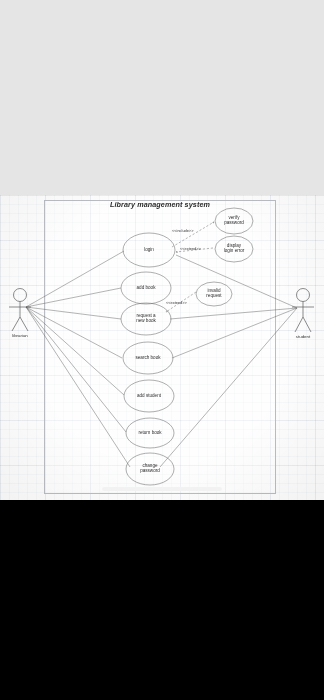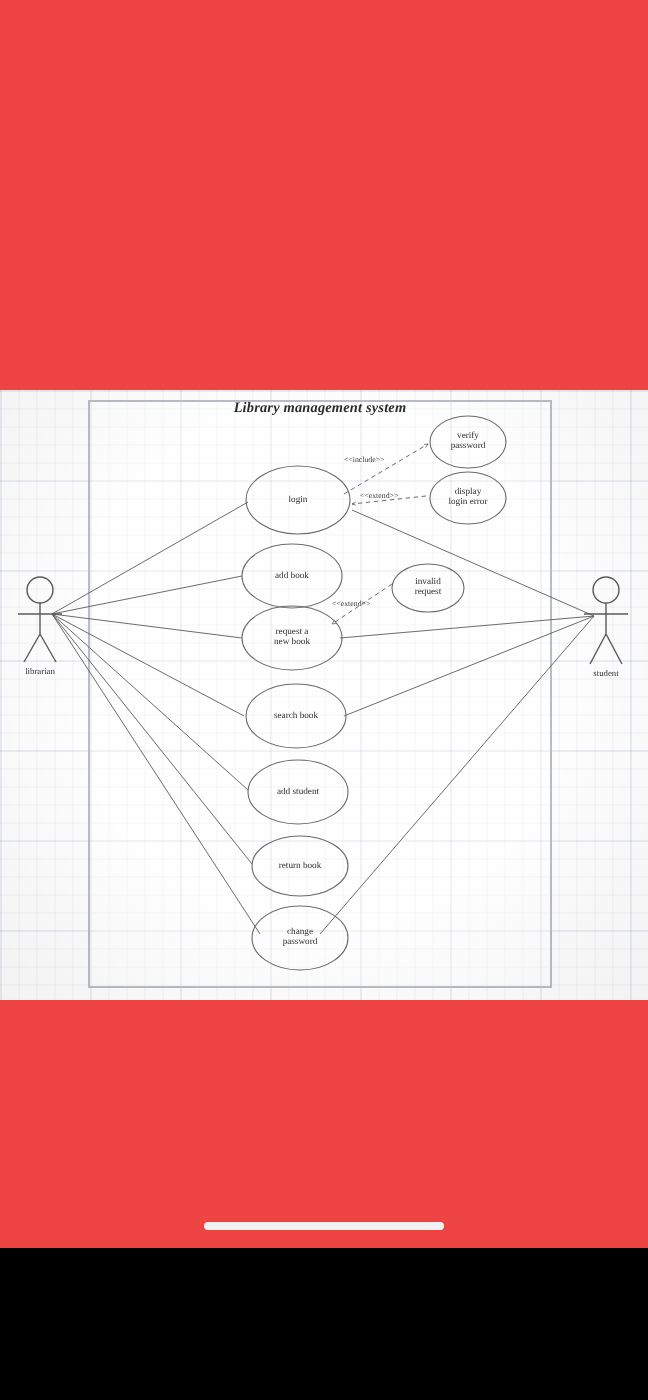--- a/index.html
+++ b/index.html
@@ -8,24 +8,23 @@
     background: #000000;
     width: 324px;
     height: 700px;
     overflow: hidden;
     font-family: "Liberation Sans", sans-serif;
   }
 
   #screen {
     position: relative;
     width: 324px;
-    height: 624px;
-    background: #ef4444;
+    height: 500px;
+    background: #e5e5e5;
     overflow: hidden;
-    font-family: Liberation Serif, serif;
   }
 
   
   #photo {
     position: absolute;
     left: 0;
     top: 195px;
     width: 324px;
     height: 305px;
     background-color: #fdfdfd;

